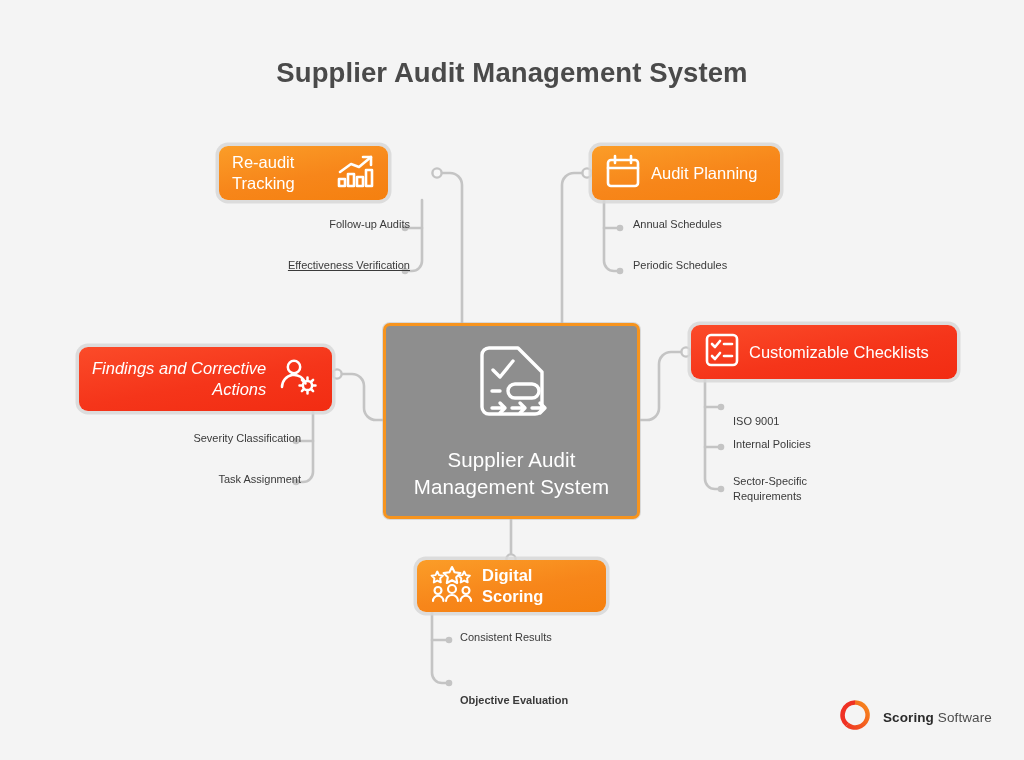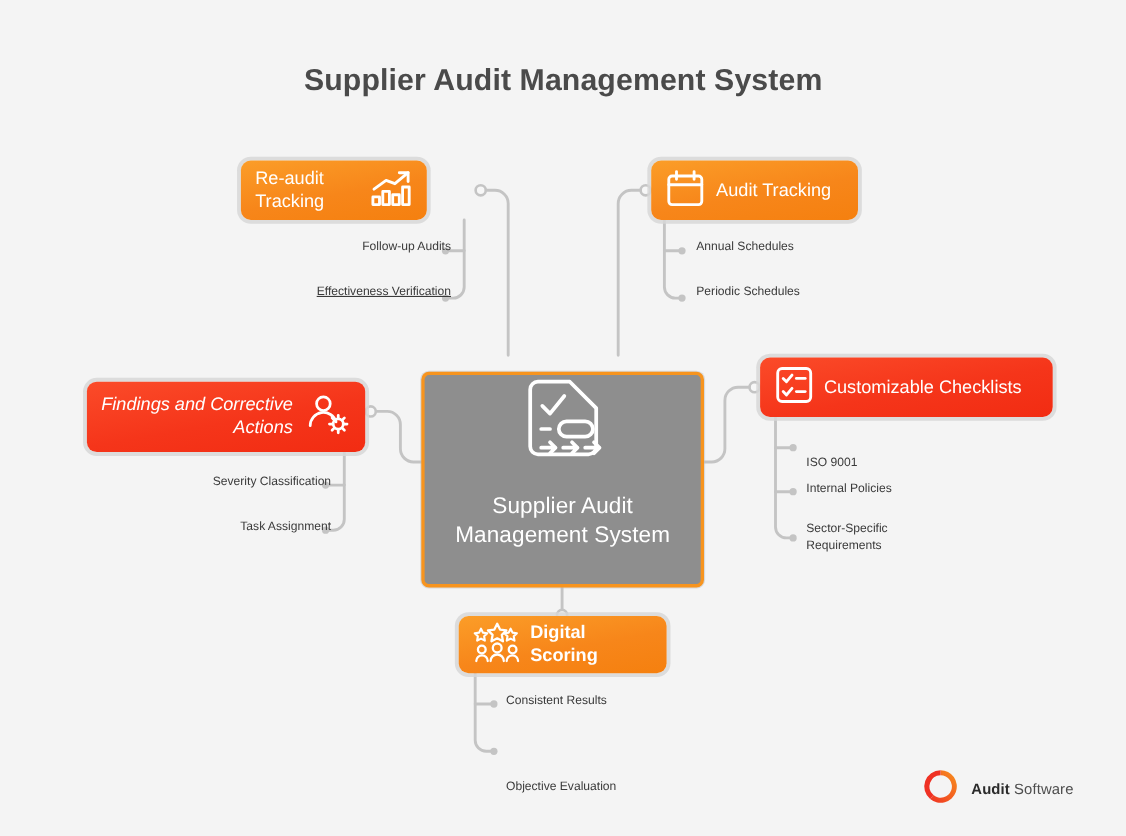--- a/index.html
+++ b/index.html
@@ -79,32 +79,33 @@
   #node-findings .node-label { text-align: right; }
   #node-checklists{ left: 691px; top: 325px; width: 266px; height: 54px;
                     justify-content: flex-start; gap: 9px; }
   #node-scoring   { left: 417px; top: 560px; width: 189px; height: 52px;
                     justify-content: flex-start; gap: 8px; font-weight: bold; }
 
   
   #node-center {
     position: absolute;
     left: 383px;
-    top: 338px;
+    top: 323px;
     width: 257px;
     height: 196px;
     box-sizing: border-box;
     border-radius: 7px;
     background: #8e8e8e;
     border: 3px solid #f7941e;
     box-shadow: 0 0 0 1px rgba(190,190,190,0.5);
     display: flex;
     flex-direction: column;
     align-items: center;
     justify-content: flex-start;
+    padding-top: 16px;
   }
   #node-center .center-label {
     margin-top: 14px;
     text-align: center;
     color: #ffffff;
     font-size: 20.5px;
     line-height: 1.33;
     white-space: pre-line;
     letter-spacing: 0.1px;
   }
@@ -237,21 +238,21 @@
   <div class="sub right-align" style="left:145px; top:258px; width:265px;text-decoration:underline;">Effectiveness Verification</div>
 
   <div id="node-planning" class="node orange">
     <span class="node-icon">
       <svg width="36" height="36" viewBox="0 0 36 36" fill="none" stroke="#ffffff" stroke-width="2.6" stroke-linecap="round" stroke-linejoin="round" xmlns="http://www.w3.org/2000/svg">
         <rect x="3" y="7" width="30" height="26" rx="3"></rect>
         <path d="M3 15 h30"></path>
         <path d="M10 3 v7 M26 3 v7"></path>
       </svg>
     </span>
-    <span class="node-label">Audit Tracking</span>
+    <span class="node-label">Audit Planning</span>
   </div>
   <div class="sub" style="left:633px; top:217px; width:240px;">Annual Schedules</div>
   <div class="sub" style="left:633px; top:258px; width:240px;">Periodic Schedules</div>
 
   <div id="node-findings" class="node red">
     <span class="node-label">Findings and Corrective
 Actions</span>
     <span class="node-icon">
       <svg width="40" height="40" viewBox="0 0 40 40" fill="none" stroke="#ffffff" stroke-width="2.5" stroke-linecap="round" stroke-linejoin="round" xmlns="http://www.w3.org/2000/svg">
         <circle cx="15" cy="10" r="6.2"></circle>
@@ -293,25 +294,25 @@
         <path d="M16 36 a6,6 0 0 1 12,0"></path>
         <circle cx="8" cy="25.5" r="3.5"></circle>
         <path d="M3 36 a5.2,5.2 0 0 1 10.4,0"></path>
         <circle cx="36" cy="25.5" r="3.5"></circle>
         <path d="M30.6 36 a5.2,5.2 0 0 1 10.4,0"></path>
       </svg>
     </span>
     <span class="node-label">Digital Scoring</span>
   </div>
   <div class="sub" style="left:460px; top:630px; width:240px;">Consistent Results</div>
-  <div class="sub" style="left:460px; top:708px; width:240px;">Objective Evaluation</div>
+  <div class="sub" style="left:460px; top:693px; width:240px;font-weight:bold;">Objective Evaluation</div>
 
   <div id="logo">
     <span>
       <svg width="34" height="34" viewBox="0 0 34 34" xmlns="http://www.w3.org/2000/svg">
         <path d="M17 2.2 a14.8,14.8 0 1 1 -9.4,26.2 l3.0 -3.6 a10.2,10.2 0 1 0 6.4,-18.0 Z" fill="url(#logoGrad)"></path>
         <path d="M7.6 28.4 a14.8,14.8 0 0 1 9.4,-26.2 l0,4.6 a10.2,10.2 0 0 0 -6.4,18.0 Z" fill="#ef3124"></path>
       </svg>
     </span>
-    <span class="logo-text"><b>Audit</b><span class="light"> Software</span></span>
+    <span class="logo-text"><b>Scoring</b><span class="light"> Software</span></span>
   </div>
 
 </div>
 
 </body></html>

